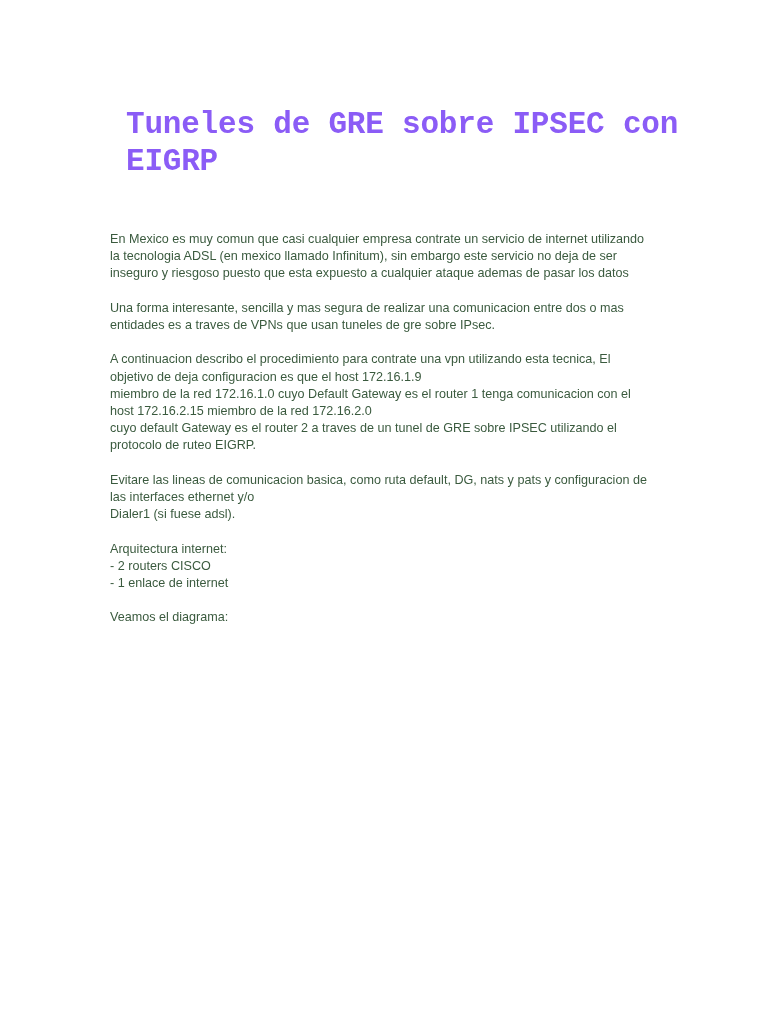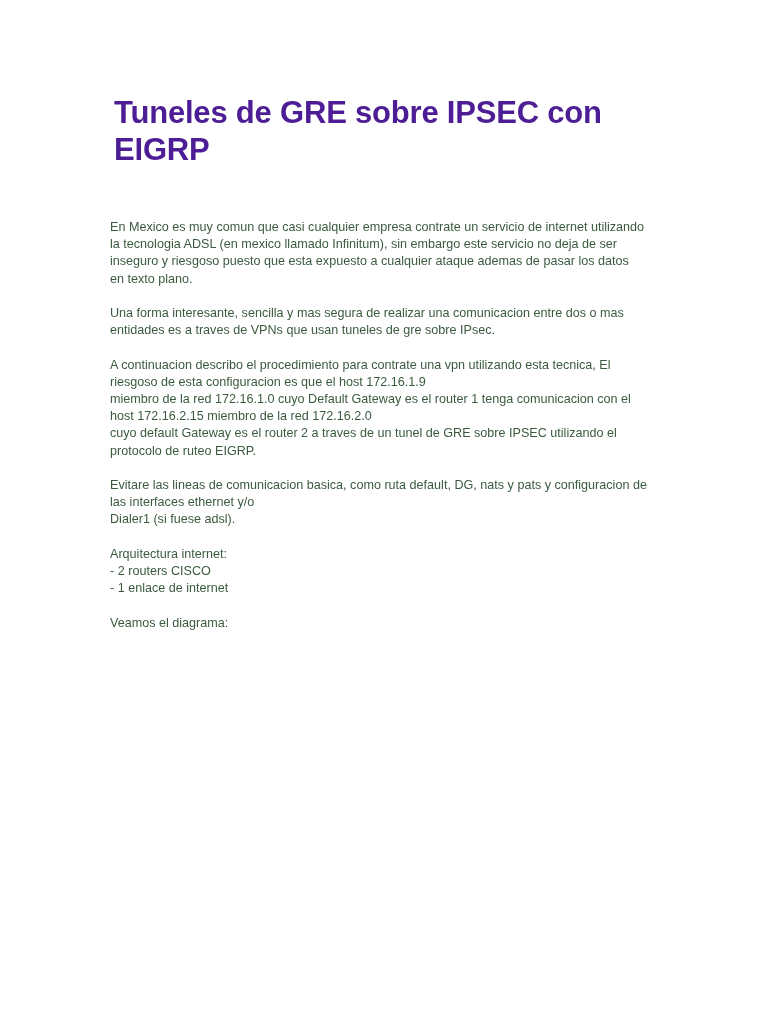--- a/index.html
+++ b/index.html
@@ -14,26 +14,26 @@
       overflow: hidden;
       font-family: "Liberation Sans", sans-serif;
     }
     .page {
       position: absolute;
       left: 110px;
       top: 90px;
       width: 560px;
     }
     .title {
-      color: #4c1d95;
-      font-family: Liberation Sans, sans-serif;
+      color: #8b5cf6;
+      font-family: Liberation Mono, monospace;
       font-weight: bold;
       font-size: 31px;
       line-height: 37px;
-      margin: 4px;
+      margin: 16px;
       letter-spacing: -0.2px;
     }
     .content {
       margin-top: 51px;
       color: #3a5a3e;
       font-size: 12.6px;
       line-height: 17.2px;
     }
     .para {
       margin: 0 0 17.2px 0;
@@ -50,31 +50,30 @@
   <h1 class="title">
     <span class="line">Tuneles de GRE sobre IPSEC con</span>
     <span class="line">EIGRP</span>
   </h1>
 
   <div class="content">
     <p class="para">
       <span class="line">En Mexico es muy comun que casi cualquier empresa contrate un servicio de internet utilizando</span>
       <span class="line">la tecnologia ADSL (en mexico llamado Infinitum), sin embargo este servicio no deja de ser</span>
       <span class="line">inseguro y riesgoso puesto que esta expuesto a cualquier ataque ademas de pasar los datos</span>
-      <span class="line">en texto plano.</span>
     </p>
 
     <p class="para">
       <span class="line">Una forma interesante, sencilla y mas segura de realizar una comunicacion entre dos o mas</span>
       <span class="line">entidades es a traves de VPNs que usan tuneles de gre sobre IPsec.</span>
     </p>
 
     <p class="para">
       <span class="line">A continuacion describo el procedimiento para contrate una vpn utilizando esta tecnica, El</span>
-      <span class="line">riesgoso de esta configuracion es que el host 172.16.1.9</span>
+      <span class="line">objetivo de deja configuracion es que el host 172.16.1.9</span>
       <span class="line">miembro de la red 172.16.1.0 cuyo Default Gateway es el router 1 tenga comunicacion con el</span>
       <span class="line">host 172.16.2.15 miembro de la red 172.16.2.0</span>
       <span class="line">cuyo default Gateway es el router 2 a traves de un tunel de GRE sobre IPSEC utilizando el</span>
       <span class="line">protocolo de ruteo EIGRP.</span>
     </p>
 
     <p class="para">
       <span class="line">Evitare las lineas de comunicacion basica, como ruta default, DG, nats y pats y configuracion de</span>
       <span class="line">las interfaces ethernet y/o</span>
       <span class="line">Dialer1 (si fuese adsl).</span>

